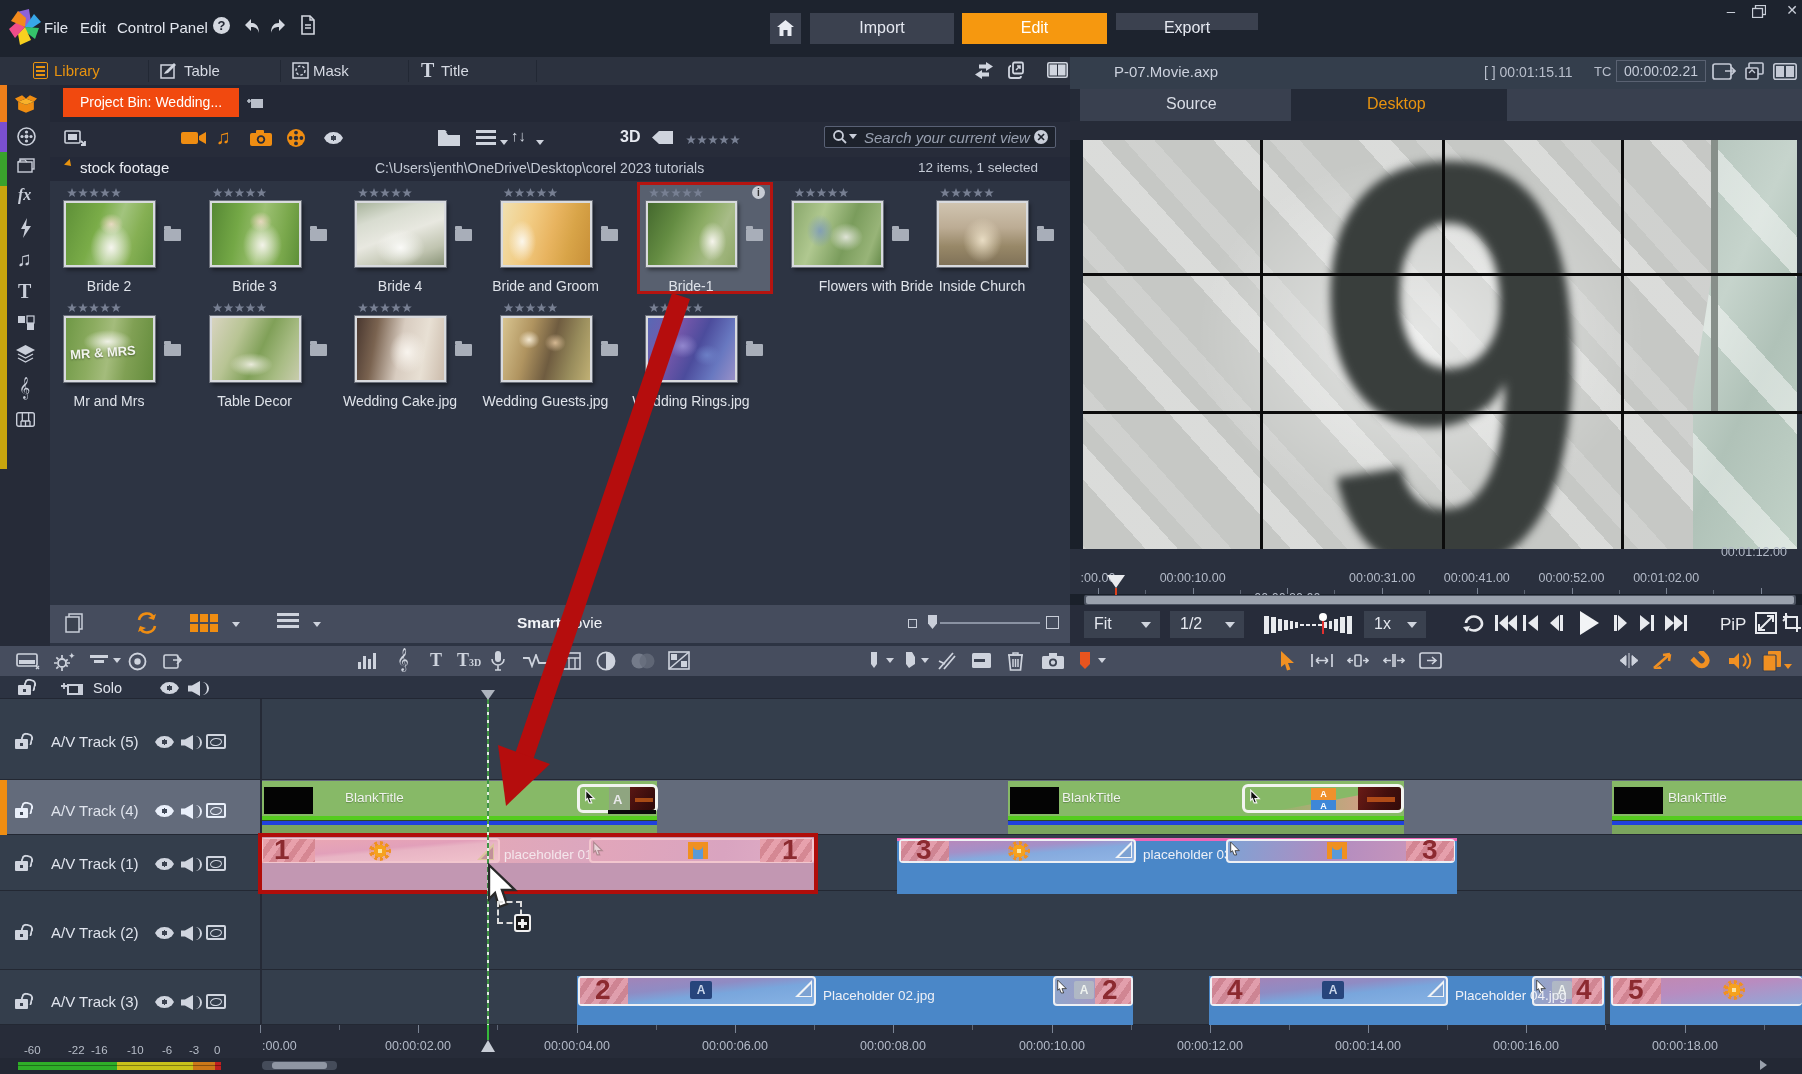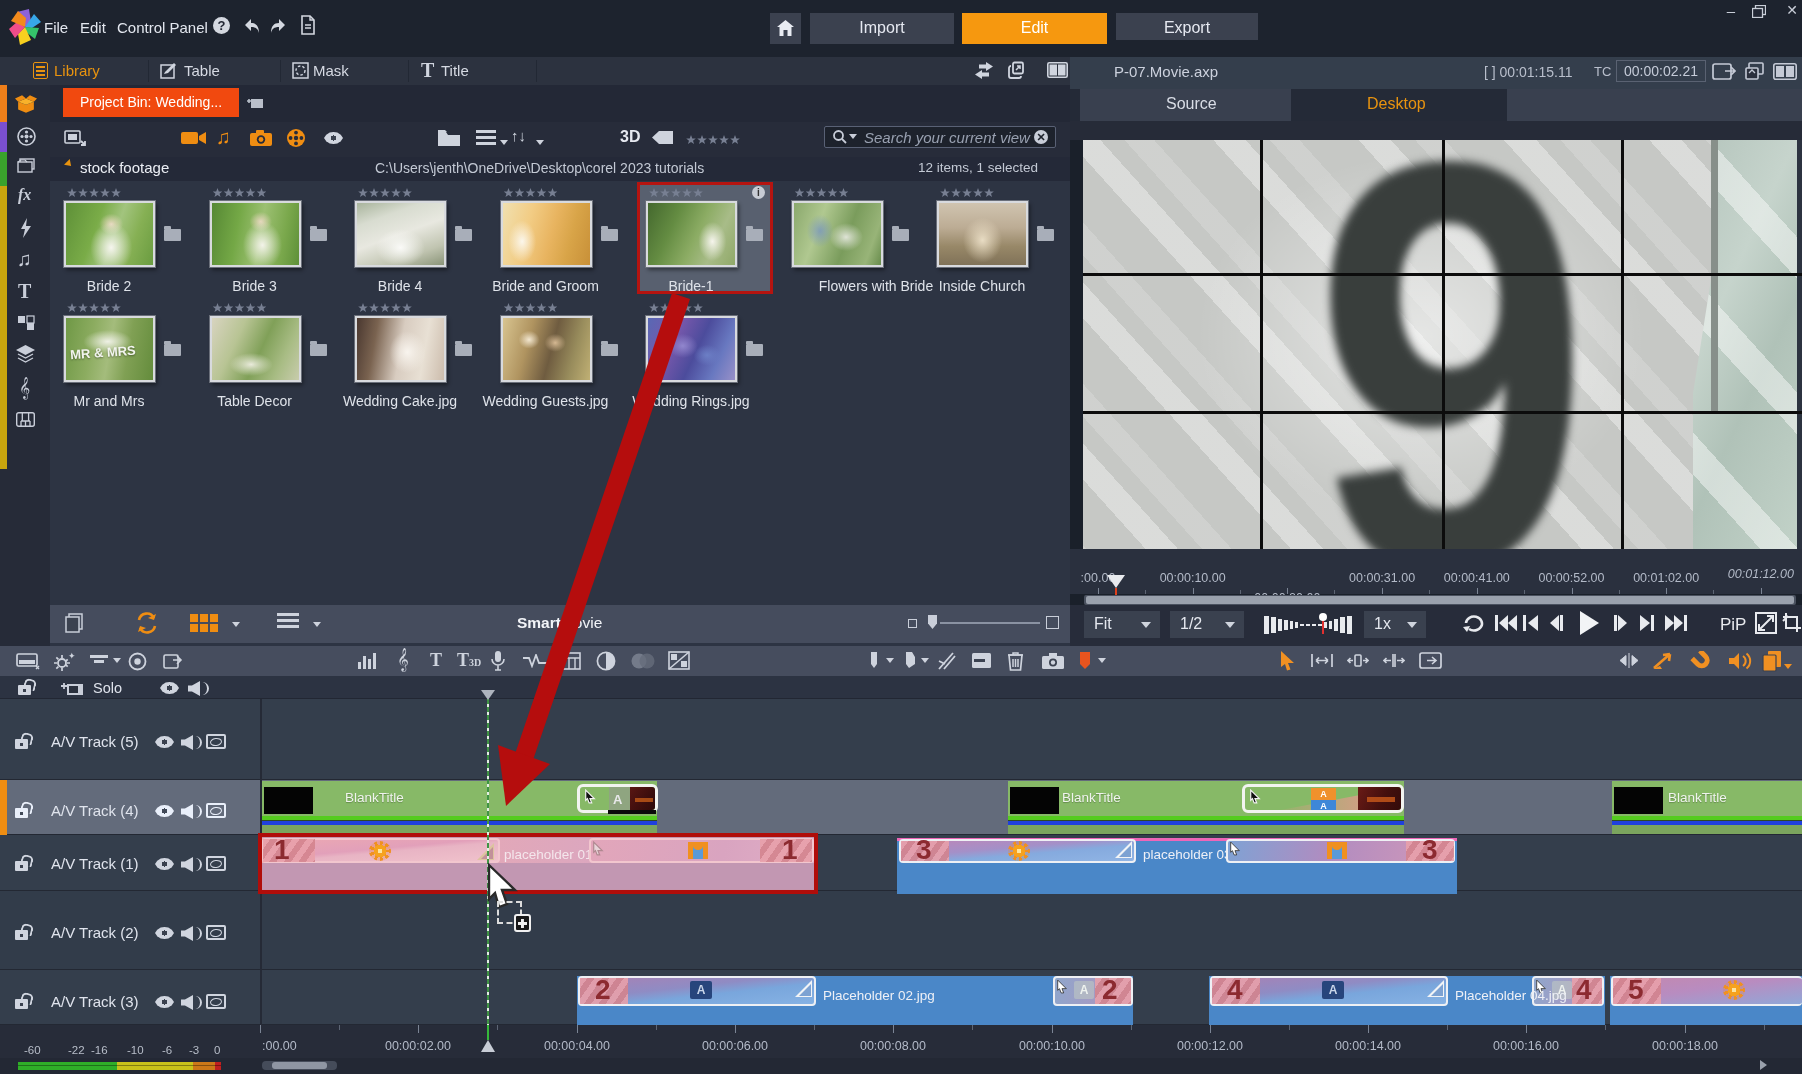--- a/index.html
+++ b/index.html
@@ -84,21 +84,21 @@
       <rect x="0.5" y="3.5" width="10" height="9" fill="#212633" stroke="#c9ced8" stroke-width="1.3"></rect>
     </svg>
   <div class="abs" style="left:1783px;top:2px;width:18px;height:18px;color:#c9ced8;font-size:14px;text-align:center;">✕</div>
 
   <div class="abs" style="left:770px;top:13px;width:31px;height:31px;background:#3b414f;"></div>
   <svg class="abs" style="left:777px;top:19px" width="17" height="18" viewBox="0 0 17 18">
       <path d="M8.5 1 L17 8 L14.5 8 L14.5 17 L10.5 17 L10.5 11 L6.5 11 L6.5 17 L2.5 17 L2.5 8 L0 8 Z" fill="#e8ebf2"></path>
     </svg>
   <div class="abs" style="left:810px;top:13px;width:144px;height:31px;background:#3b414f;color:#e6e9f1;font-size:16px;text-align:center;line-height:30px;">Import</div>
   <div class="abs" style="left:962px;top:13px;width:145px;height:31px;background:#f6980f;color:#ffffff;font-size:16px;text-align:center;line-height:30px;">Edit</div>
-  <div class="abs" style="left:1116px;top:13px;width:142px;height:27px;background:#3b414f;color:#e6e9f1;font-size:16px;text-align:center;line-height:30px;">Export</div>
+  <div class="abs" style="left:1116px;top:13px;width:142px;height:17px;background:#3b414f;color:#e6e9f1;font-size:16px;text-align:center;line-height:30px;">Export</div>
 
   <div class="abs" style="left:0;top:57px;width:1070px;height:28px;background:#2c323f;"></div>
   <div class="abs" style="left:148px;top:60px;width:1px;height:22px;background:#222834;"></div>
   <div class="abs" style="left:280px;top:60px;width:1px;height:22px;background:#222834;"></div>
   <div class="abs" style="left:408px;top:60px;width:1px;height:22px;background:#222834;"></div>
   <div class="abs" style="left:536px;top:60px;width:1px;height:22px;background:#222834;"></div>
   <div class="abs" style="left:33px;top:62px;width:15px;height:17px;border:1.5px solid #e8930f;border-radius:2px;"></div>
   <div class="abs" style="left:36px;top:66px;width:9px;height:2px;background:#e8930f;box-shadow:0 4px 0 #e8930f, 0 8px 0 #e8930f;"></div>
   <div class="abs" style="left:54px;top:62px;font-size:15px;color:#e8930f;">Library</div>
   <svg class="abs" style="left:160px;top:62px" width="18" height="17" viewBox="0 0 18 17">
@@ -382,21 +382,21 @@
       <div class="abs" style="left:1429px;top:590px;width:1px;height:4px;background:#5d6574;"></div>
       <div class="abs" style="left:1436.8px;top:571px;width:80px;text-align:center;font-size:12.5px;color:#b3bac8;">00:00:41.00</div>
       <div class="abs" style="left:1477px;top:588px;width:1px;height:6px;background:#7b8494;"></div>
       <div class="abs" style="left:1524px;top:590px;width:1px;height:4px;background:#5d6574;"></div>
       <div class="abs" style="left:1531.5px;top:571px;width:80px;text-align:center;font-size:12.5px;color:#b3bac8;">00:00:52.00</div>
       <div class="abs" style="left:1572px;top:588px;width:1px;height:6px;background:#7b8494;"></div>
       <div class="abs" style="left:1619px;top:590px;width:1px;height:4px;background:#5d6574;"></div>
       <div class="abs" style="left:1626.2px;top:571px;width:80px;text-align:center;font-size:12.5px;color:#b3bac8;">00:01:02.00</div>
       <div class="abs" style="left:1666px;top:588px;width:1px;height:6px;background:#7b8494;"></div>
       <div class="abs" style="left:1713px;top:590px;width:1px;height:4px;background:#5d6574;"></div>
-      <div class="abs" style="left:1720.9px;top:567px;width:80px;text-align:center;font-size:12.5px;color:#b3bac8;font-style:italic;">00:01:12.00</div>
+      <div class="abs" style="left:1720.9px;top:545px;width:80px;font-size:12.5px;color:#b3bac8;">00:01:12.00</div>
       <div class="abs" style="left:1761px;top:588px;width:1px;height:6px;background:#7b8494;"></div>
       <div class="abs" style="left:1107px;top:575px;width:0;height:0;border-left:9px solid transparent;border-right:9px solid transparent;border-top:13px solid #e8eaee;"></div>
       <div class="abs" style="left:1115px;top:588px;width:2px;height:17px;background:#e0401c;"></div>
     </div>
 
   <div class="abs" style="left:1084px;top:595px;width:712px;height:10px;background:#4a515f;border-radius:2px;"></div>
   <div class="abs" style="left:1086px;top:596px;width:708px;height:8px;background:#9aa1ad;border-radius:2px;"></div>
 
   <div class="abs" style="left:1070px;top:605px;width:732px;height:43px;background:#272c3a;"></div>
   <div id="transport">

